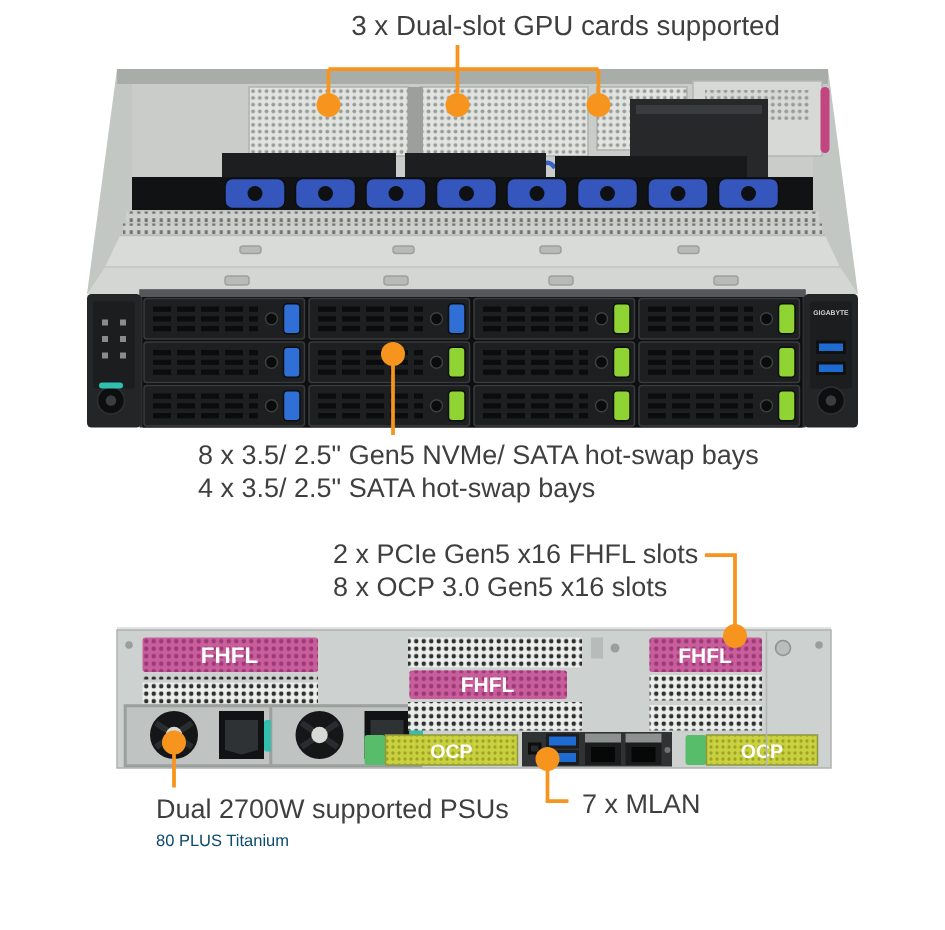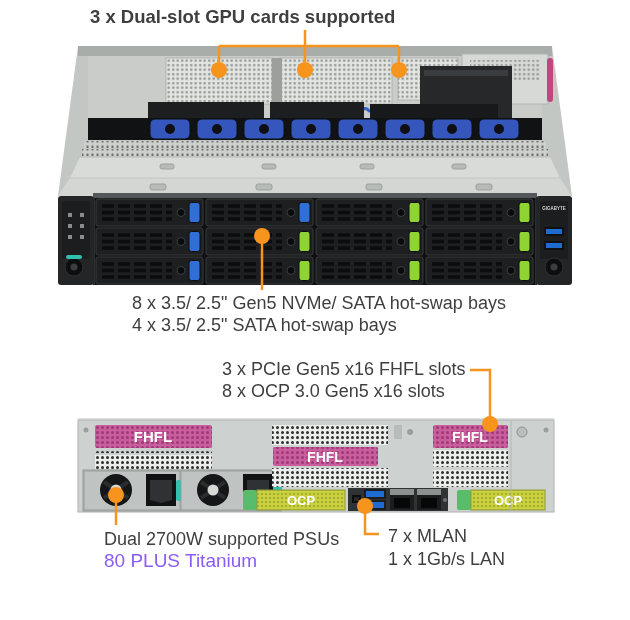--- a/index.html
+++ b/index.html
@@ -1,21 +1,21 @@
 <!DOCTYPE html>
 <html><head>
 <meta charset="utf-8">
 <style>
   html,body{margin:0;padding:0;background:#fff;}
   .canvas{position:relative;width:630px;height:620px;background:#ffffff;overflow:hidden;
           font-family:"Liberation Sans", sans-serif;}
   svg{position:absolute;left:0;top:0;}
   .lbl{position:absolute;color:#3f3f3f;font-size:18px;line-height:22px;white-space:nowrap;}
-  .lbl-center{text-align:left;font-weight:bold;}
-  .lbl-sub{color:#8b5cf6;font-size:19px;}
+  .lbl-center{text-align:right;}
+  .lbl-sub{color:#0c4a6e;font-size:11px;}
   .io-line{height:23px;line-height:23px;}
   .svgtext{font-family:"Liberation Sans", sans-serif;font-weight:bold;fill:#ffffff;}
   .brandtext{font-family:"Liberation Sans", sans-serif;fill:#cfd3d3;font-weight:bold;}
 </style>
 </head>
 <body>
 
 <div class="canvas">
 
   <svg width="630" height="620" viewBox="0 0 630 620">
@@ -379,27 +379,26 @@
   </svg>
 
   <div class="lbl lbl-center" style="left:90px;top:6px;width:430px;font-size:18.5px;">3 x Dual-slot GPU cards supported</div>
 
   <div class="lbl" style="left:132px;top:292px;">
     <div>8 x 3.5/ 2.5" Gen5 NVMe/ SATA hot-swap bays</div>
     <div>4 x 3.5/ 2.5" SATA hot-swap bays</div>
   </div>
 
   <div class="lbl" style="left:222px;top:358px;">
-    <div>3 x PCIe Gen5 x16 FHFL slots</div>
+    <div>2 x PCIe Gen5 x16 FHFL slots</div>
     <div>8 x OCP 3.0 Gen5 x16 slots</div>
   </div>
 
   <div class="lbl" style="left:104px;top:528px;">
     <div>Dual 2700W supported PSUs</div>
     <div class="lbl-sub">80 PLUS Titanium</div>
   </div>
 
   <div class="lbl" style="left:388px;top:525px;">
     <div class="io-line">7 x MLAN</div>
-    <div class="io-line">1 x 1Gb/s LAN</div>
   </div>
 
 </div>
 
 </body></html>

